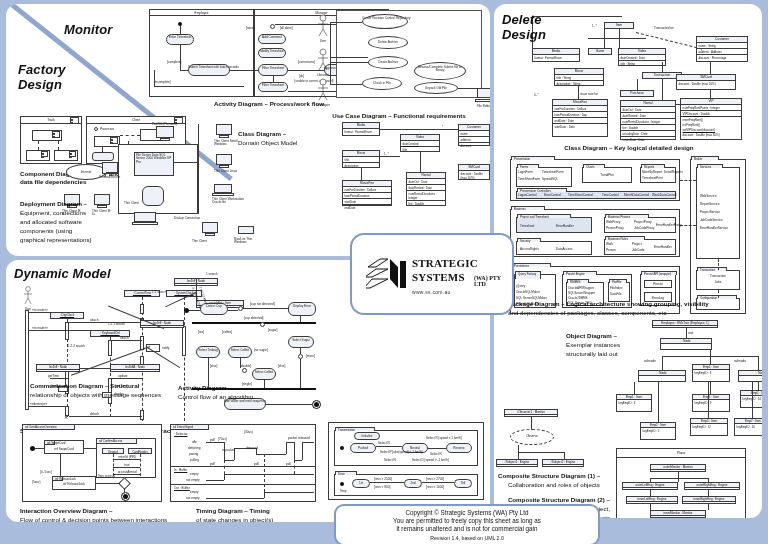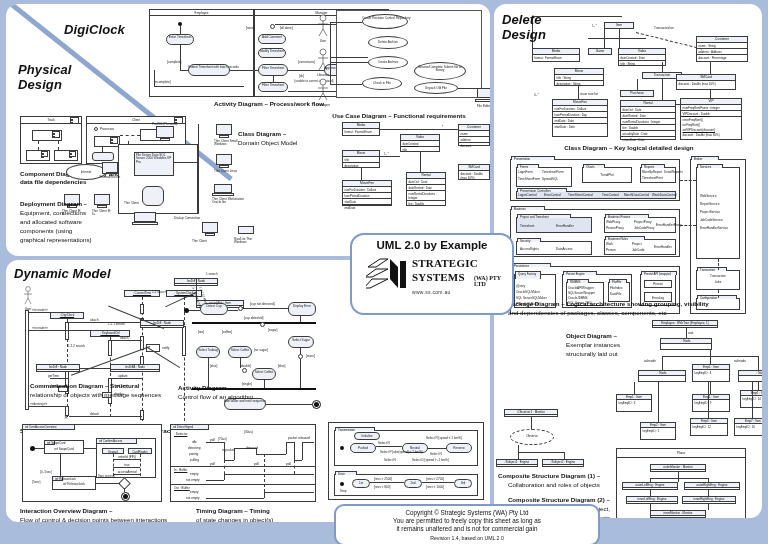--- a/index.html
+++ b/index.html
@@ -361,23 +361,23 @@
       <div class="ca">discount : Double (max 10%)</div>
     </div>
     <div class="ln lnh" style="left:374px;top:125px;width:78px;"></div>
     <div class="ln lnh" style="left:374px;top:152px;width:20px;"></div>
     <div class="ln lnv" style="left:414px;top:148px;height:20px;"></div>
     <div class="ln lnv" style="left:355px;top:164px;height:12px;"></div>
     <div class="t" style="left:378px;top:148px;">1..*</div>
     <div class="t" style="left:436px;top:121px;">*</div>
   </div>
 
-  <div class="sect" id="h-analysis">DigiClock</div>
+  <div class="sect" id="h-analysis">Monitor</div>
   <div class="sect" id="h-physical">
-    <div>Physical</div>
+    <div>Factory</div>
     <div>Design</div>
   </div>
 
   <div class="panel" id="panel-static">
 
     <div>
       <div class="cls" style="left:110px;top:18px;width:30px;height:7px;">
         <div class="cn">Item</div>
       </div>
       <div class="cls" style="left:38px;top:44px;width:48px;height:14px;">
@@ -986,21 +986,20 @@
       <div class="dash-v" style="left:258px;top:194px;height:38px;"></div>
       <div class="dash-v" style="left:288px;top:200px;height:14px;"></div>
     </div>
     <div class="cap" style="left:190px;top:247px;">Timing Diagram – Timing</div>
     <div class="cap" style="left:190px;top:256px;font-weight:normal;">of state changes in object(s)</div>
   </div>
 
   <div class="sect" id="h-dynamic">Dynamic Model</div>
 
   <div class="panel" id="panel-logo">
-    <div class="logo-title">UML 2.0 by Example</div>
     <svg class="logo-mark" viewBox="0 0 40 34">
       <polygon points="14,2 22,2 10,10 2,10" fill="#fff" stroke="#111" stroke-width="1"></polygon>
       <polygon points="10,12 22,12 6,20 -1,20" fill="#fff" stroke="#111" stroke-width="1"></polygon>
       <polygon points="6,22 22,22 4,31 -2,31" fill="#fff" stroke="#111" stroke-width="1"></polygon>
       <polygon points="24,2 32,10 32,31 24,22" fill="#111"></polygon>
       <polygon points="34,4 40,4 40,31 34,31" fill="#111"></polygon>
     </svg>
     <div class="logo-name1">STRATEGIC</div>
     <div class="logo-name2">SYSTEMS</div>
     <div class="logo-sub">(WA) PTY LTD</div>

